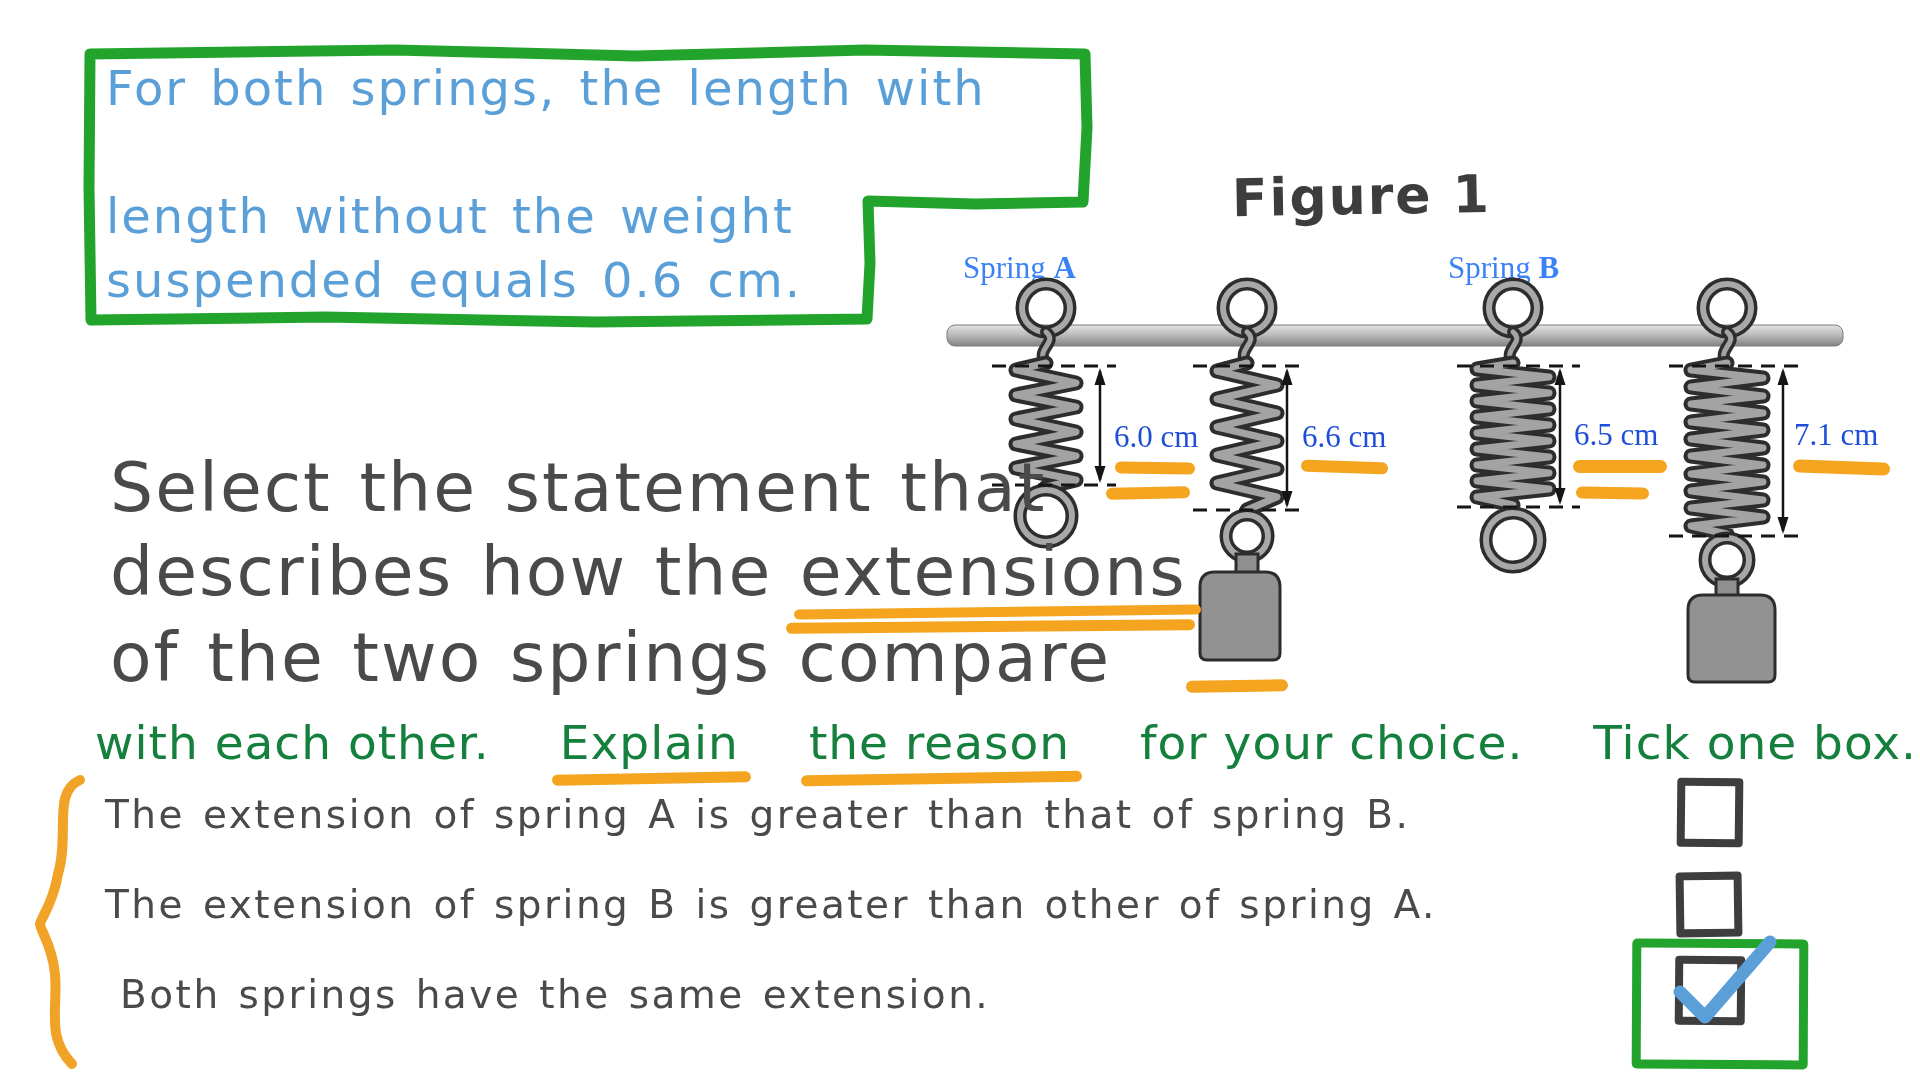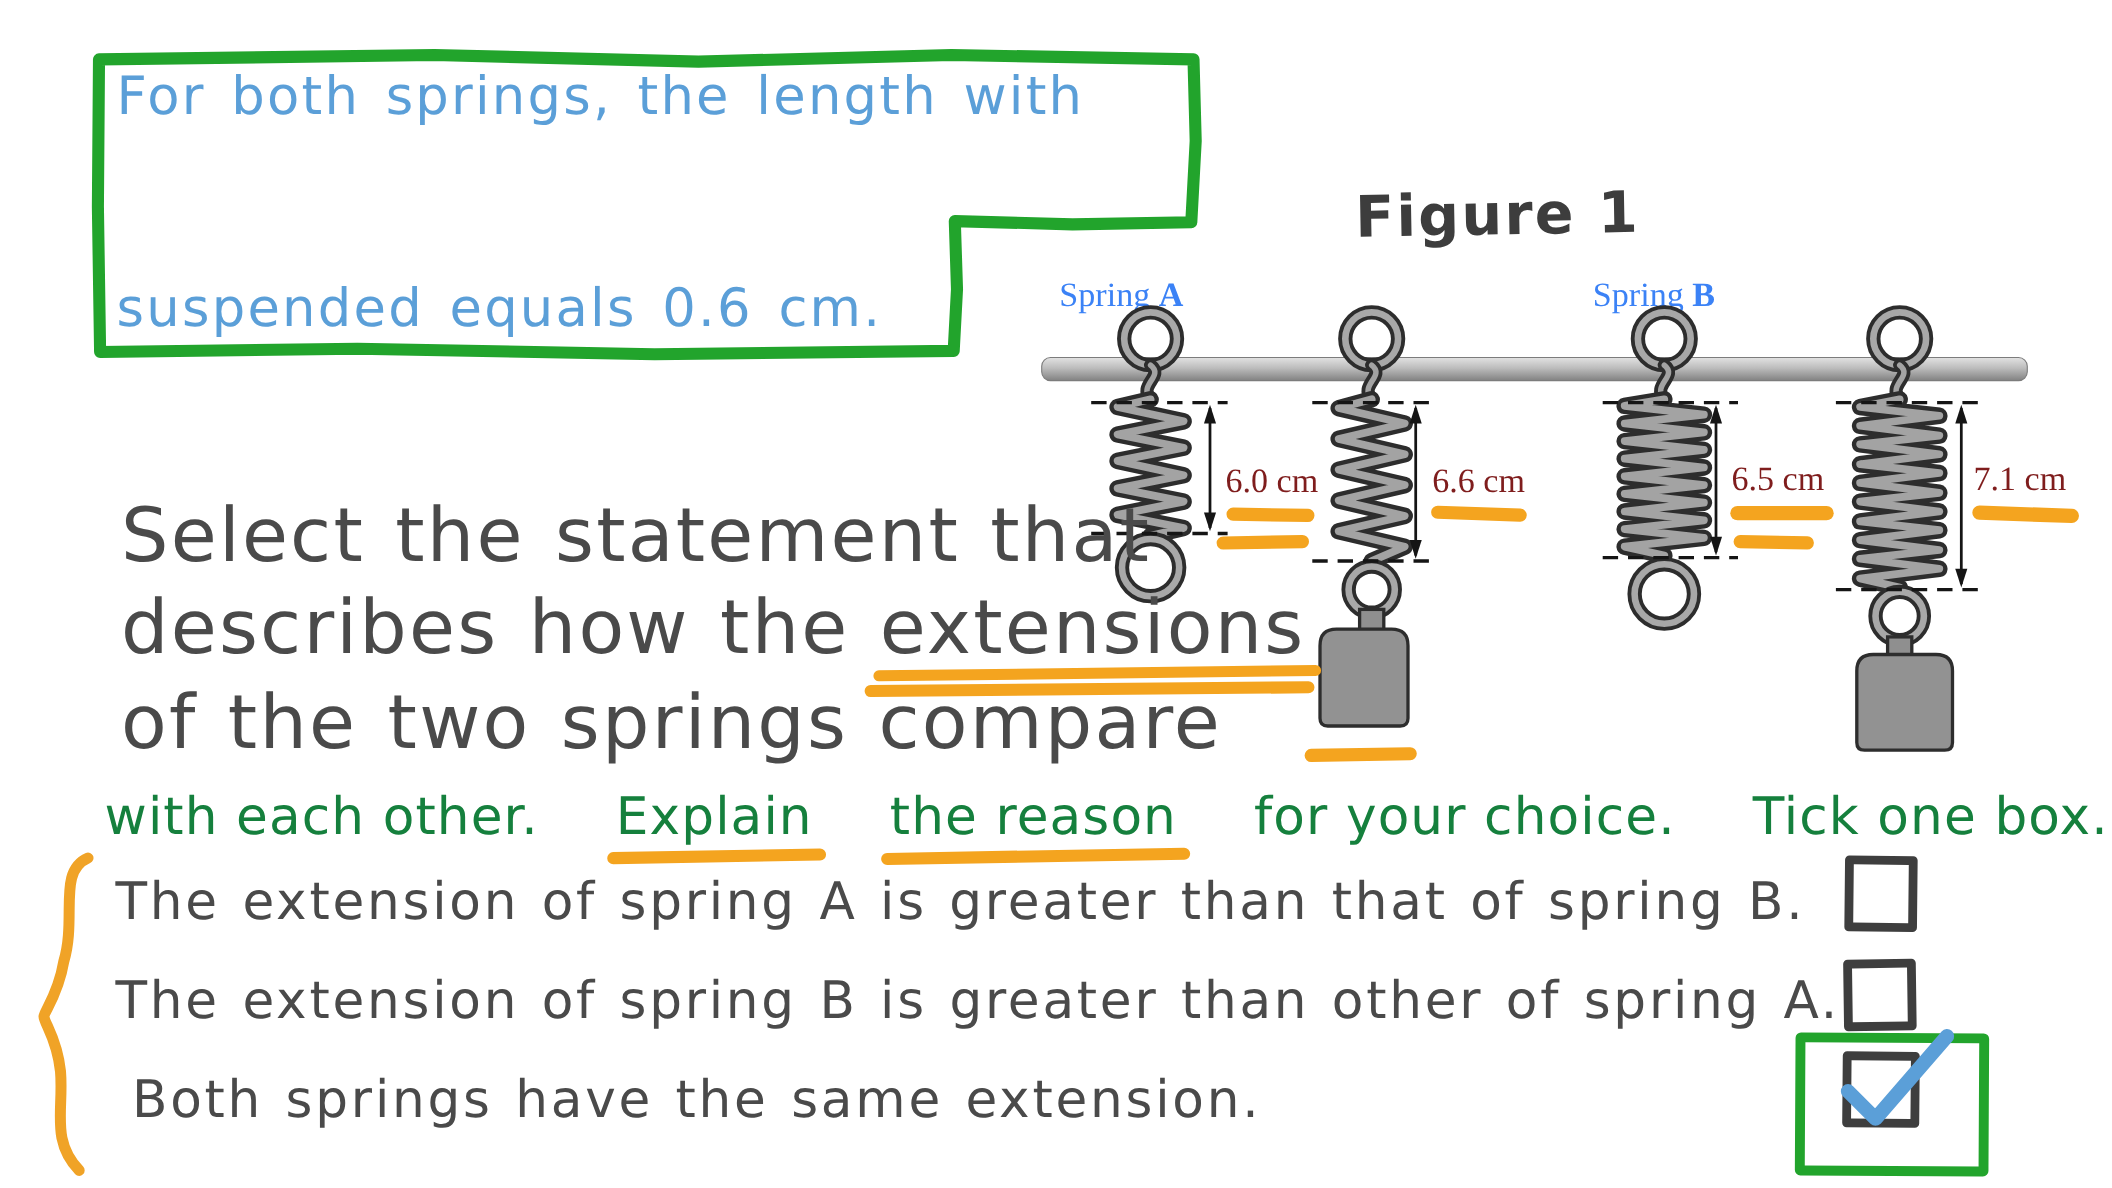--- a/index.html
+++ b/index.html
@@ -2,25 +2,25 @@
 <html><head>
 <meta charset="utf-8">
 <style>
   html,body{margin:0;padding:0;background:#ffffff;}
   #canvas{position:relative;width:1920px;height:1080px;background:#ffffff;overflow:hidden;
           font-family:"DejaVu Sans",sans-serif;}
   .abs{position:absolute;}
   .note-line{position:absolute;font-size:48px;color:#5b9fd8;letter-spacing:2px;word-spacing:6px;white-space:nowrap;font-weight:500;}
   .fig-title{position:absolute;left:1232px;top:166px;font-size:52px;font-weight:bold;color:#3d3d3d;letter-spacing:2px;transform:rotate(-1deg);}
   .serif-label{position:absolute;font-family:"Liberation Serif",serif;color:#3b82f6;font-size:31px;white-space:nowrap;}
-  .measure{position:absolute;font-family:"Liberation Serif",serif;color:#7f1d1d;font-size:31px;white-space:nowrap;}
+  .measure{position:absolute;font-family:"Liberation Serif",serif;color:#1d4ed8;font-size:31px;white-space:nowrap;}
   .q-line{position:absolute;font-size:68px;letter-spacing:2px;word-spacing:4px;color:#4a4a4a;white-space:nowrap;font-weight:500;}
   .q4-row{position:absolute;left:95px;top:715px;width:1822px;display:flex;justify-content:space-between;
           font-size:47px;color:#15803d;letter-spacing:1px;font-weight:500;white-space:nowrap;}
-  .opt-text{position:absolute;font-size:47px;letter-spacing:2.5px;word-spacing:3px;color:#4a4a4a;white-space:nowrap;font-weight:500;}
+  .opt-text{position:absolute;font-size:39px;letter-spacing:2.5px;word-spacing:3px;color:#4a4a4a;white-space:nowrap;font-weight:500;}
   .mark{position:absolute;background:#f4a41f;border-radius:7px;}
   .hl1{position:relative;}
   .hl1::after{content:"";position:absolute;left:-8px;right:-12px;bottom:-14px;height:11px;background:#f4a41f;border-radius:6px;transform:rotate(-1deg);}
   .hl2{position:relative;}
   .hl2::before{content:"";position:absolute;left:-6px;right:-14px;bottom:-6px;height:10px;background:#f4a41f;border-radius:6px;transform:rotate(-0.7deg);}
   .hl2::after{content:"";position:absolute;left:-14px;right:-8px;bottom:-21px;height:11px;background:#f4a41f;border-radius:6px;transform:rotate(-0.5deg);}
   .checkbox{position:absolute;border:8px solid #3e3e3e;border-radius:4px;background:transparent;}
   .answer-green-box{position:absolute;left:1632px;top:939px;width:158px;height:112px;border:9px solid #22a42c;border-radius:5px;transform:rotate(0.3deg);}
   
   .coil-dark{fill:none;stroke:#2d2d2d;stroke-width:15;stroke-linejoin:round;stroke-linecap:round;}
@@ -38,20 +38,21 @@
 </head>
 <body>
 
 <div id="canvas">
 
   <svg class="abs" style="left:75px;top:38px;" width="1030" height="295" viewBox="0 0 1030 295">
     <path d="M15,16 L320,12 L560,18 L790,12 L1010,16 L1012,90 L1008,164
              L900,166 L793,163 L795,225 L792,281 L520,284 L250,279 L16,282 L14,150 Z" fill="none" stroke="#22a42c" stroke-width="11" stroke-linejoin="round" stroke-linecap="round"></path>
   </svg>
   <div class="note-line" style="left:106px;top:60px;">For both springs, the length with</div>
+  <div class="note-line" style="left:106px;top:188px;">length without the weight</div>
   <div class="note-line" style="left:106px;top:252px;">suspended equals 0.6 cm.</div>
 
   <div class="fig-title">Figure 1</div>
   <div class="serif-label" style="left:963px;top:250px;">
     <span>Spring</span>&nbsp;<b>A</b>
   </div>
   <div class="serif-label" style="left:1448px;top:250px;">
     <span>Spring</span>&nbsp;<b>B</b>
   </div>
 

